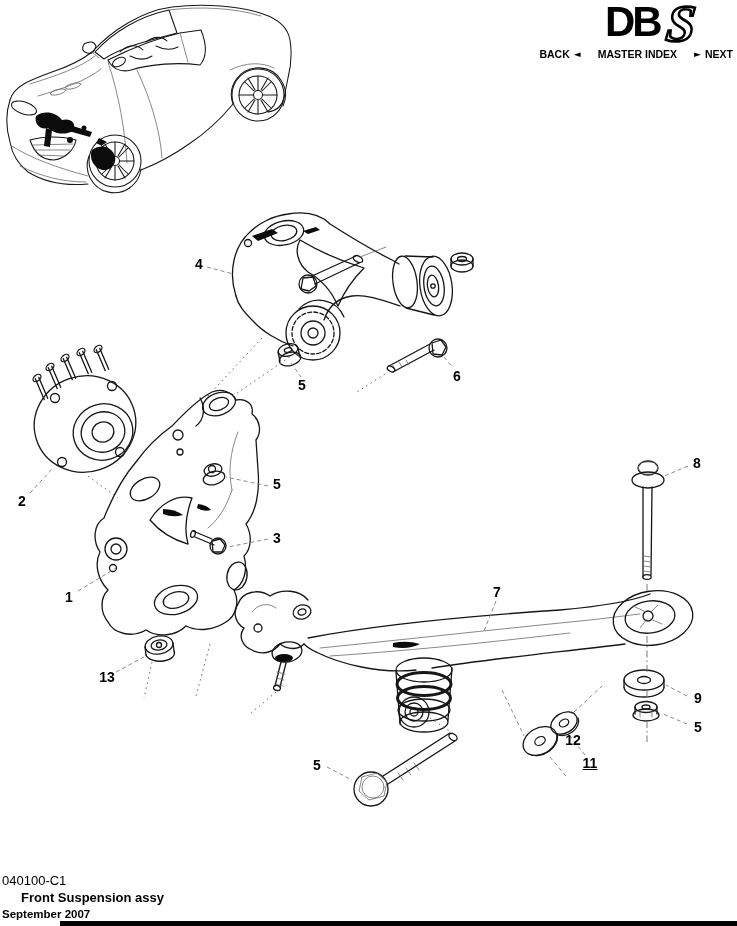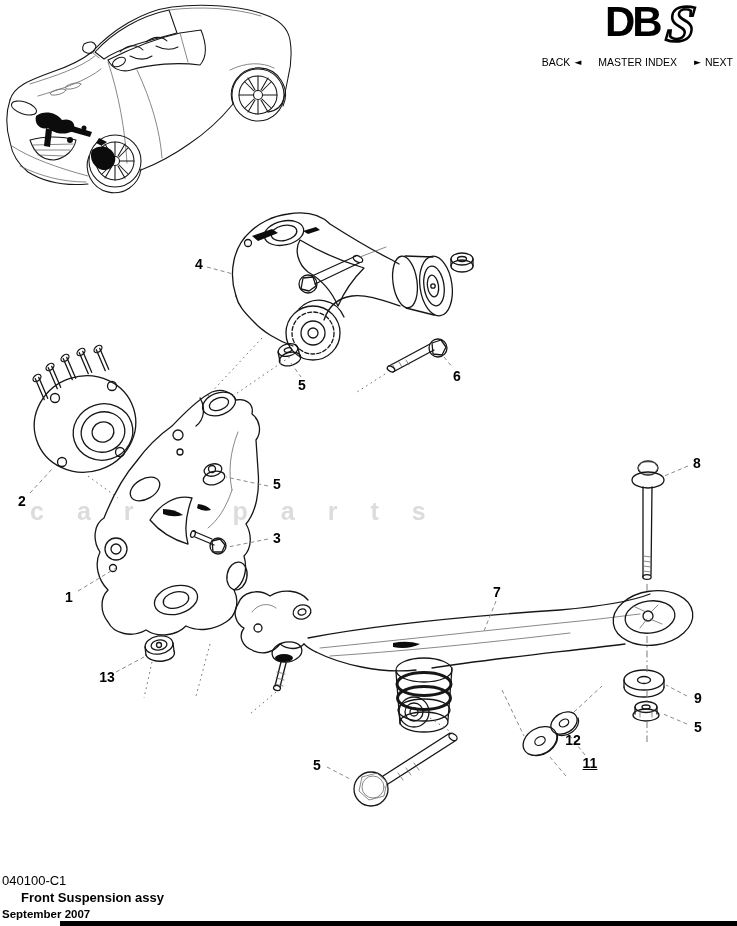--- a/index.html
+++ b/index.html
@@ -2,21 +2,21 @@
 <html><head>
 <meta charset="utf-8">
 <style>
   html,body{margin:0;padding:0;background:#888;}
   .page{position:relative;width:737px;height:926px;background:#ffffff;margin:0 auto;
         font-family:"Liberation Sans",sans-serif;overflow:hidden;color:#000;}
   
   .logo{position:absolute;top:0;right:0;width:160px;height:50px;}
   .hdr-title{position:absolute;top:38px;right:3px;font-size:15px;font-weight:bold;
              letter-spacing:.3px;white-space:nowrap;}
-  .hdr-nav{position:absolute;top:56px;right:4px;font-size:10.5px;font-weight:normal;
+  .hdr-nav{position:absolute;top:48px;right:4px;font-size:10.5px;font-weight:bold;
            display:flex;align-items:center;white-space:nowrap;}
   .hdr-nav .gap{display:inline-block;width:13px;}
   .hdr-nav .arr{font-family:"DejaVu Sans",sans-serif;font-size:9px;margin:0 4px;}
   .hdr-nav span{cursor:default;}
   
   svg.diagram{position:absolute;left:0;top:0;}
   .ink path,.ink ellipse,.ink circle,.ink line,.ink polyline{fill:none;stroke:#161616;
       stroke-width:1.3;stroke-linecap:round;stroke-linejoin:round;}
   .car path,.car ellipse,.car circle,.car line,.car polyline{stroke-width:1.05;}
   .thin{stroke:#6a6a6a !important;stroke-width:.8 !important;}
@@ -367,21 +367,20 @@
       <line class="leader" x1="496" y1="601" x2="484" y2="631"></line>
       <line class="leader" x1="688" y1="466" x2="662" y2="477"></line>
       <line class="leader" x1="687" y1="696" x2="666" y2="685"></line>
       <line class="leader" x1="687" y1="724" x2="661" y2="713"></line>
       <line class="leader" x1="327" y1="767" x2="352" y2="780"></line>
       <line class="leader" x1="585" y1="755" x2="570" y2="736"></line>
       <line class="leader" x1="566" y1="776" x2="549" y2="756"></line>
     </g>
   </svg>
 
-  <div class="watermark">car parts</div>
 
   <div id="callouts">
       <div class="callout" style="left: 69px; top: 597px;">1</div>
       <div class="callout" style="left: 22px; top: 501px;">2</div>
       <div class="callout" style="left: 277px; top: 538px;">3</div>
       <div class="callout" style="left: 199px; top: 264px;">4</div>
       <div class="callout" style="left: 302px; top: 385px;">5</div>
       <div class="callout" style="left: 277px; top: 484px;">5</div>
       <div class="callout" style="left: 698px; top: 727px;">5</div>
       <div class="callout" style="left: 457px; top: 376px;">6</div>

